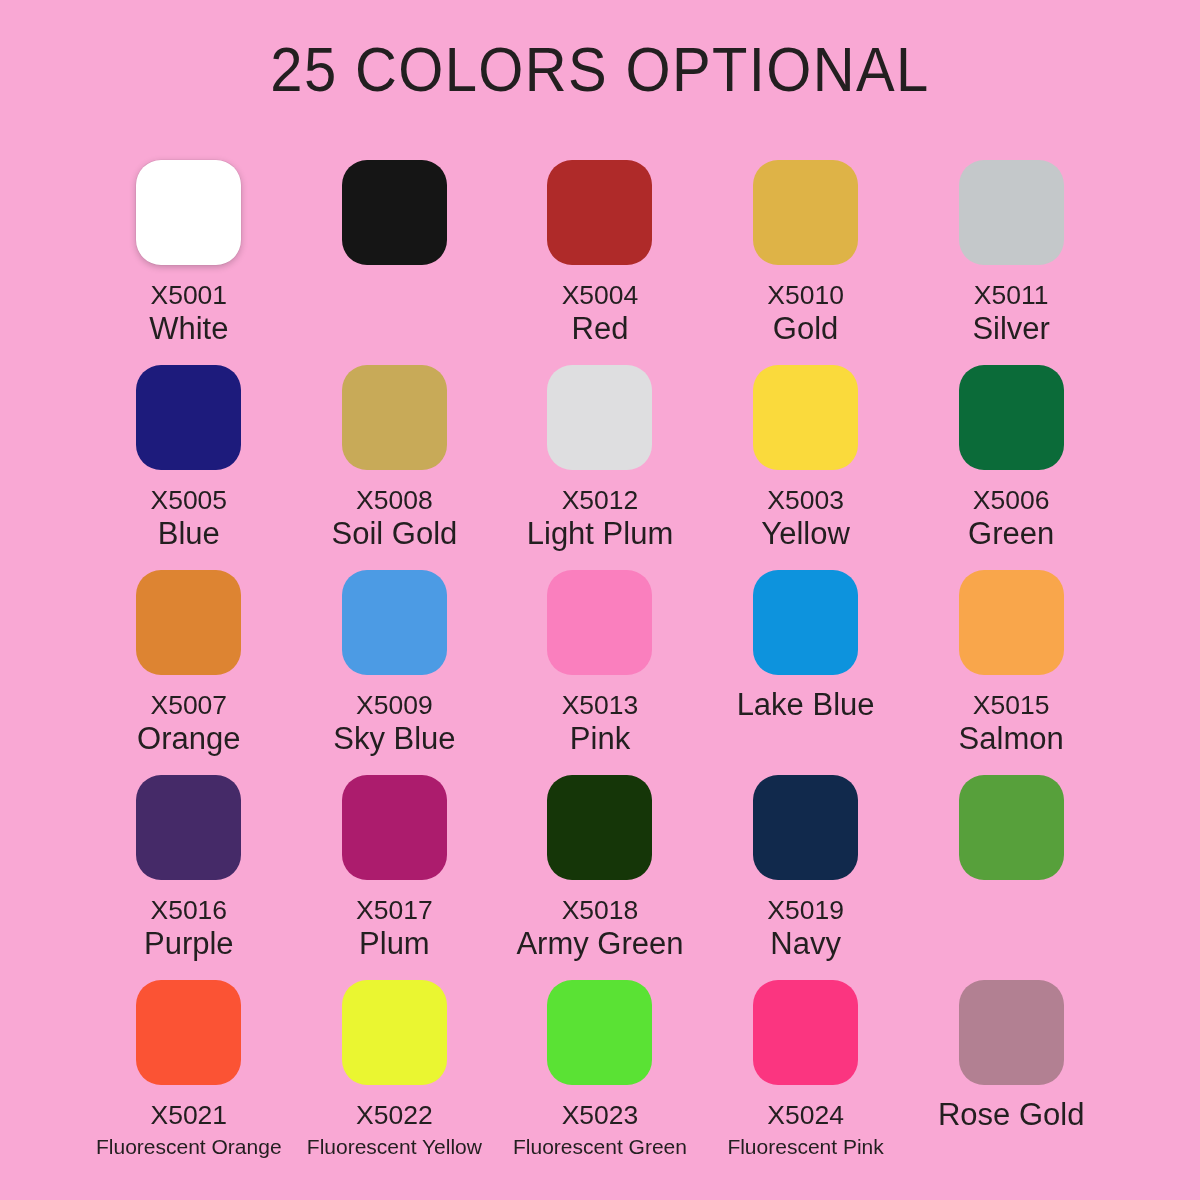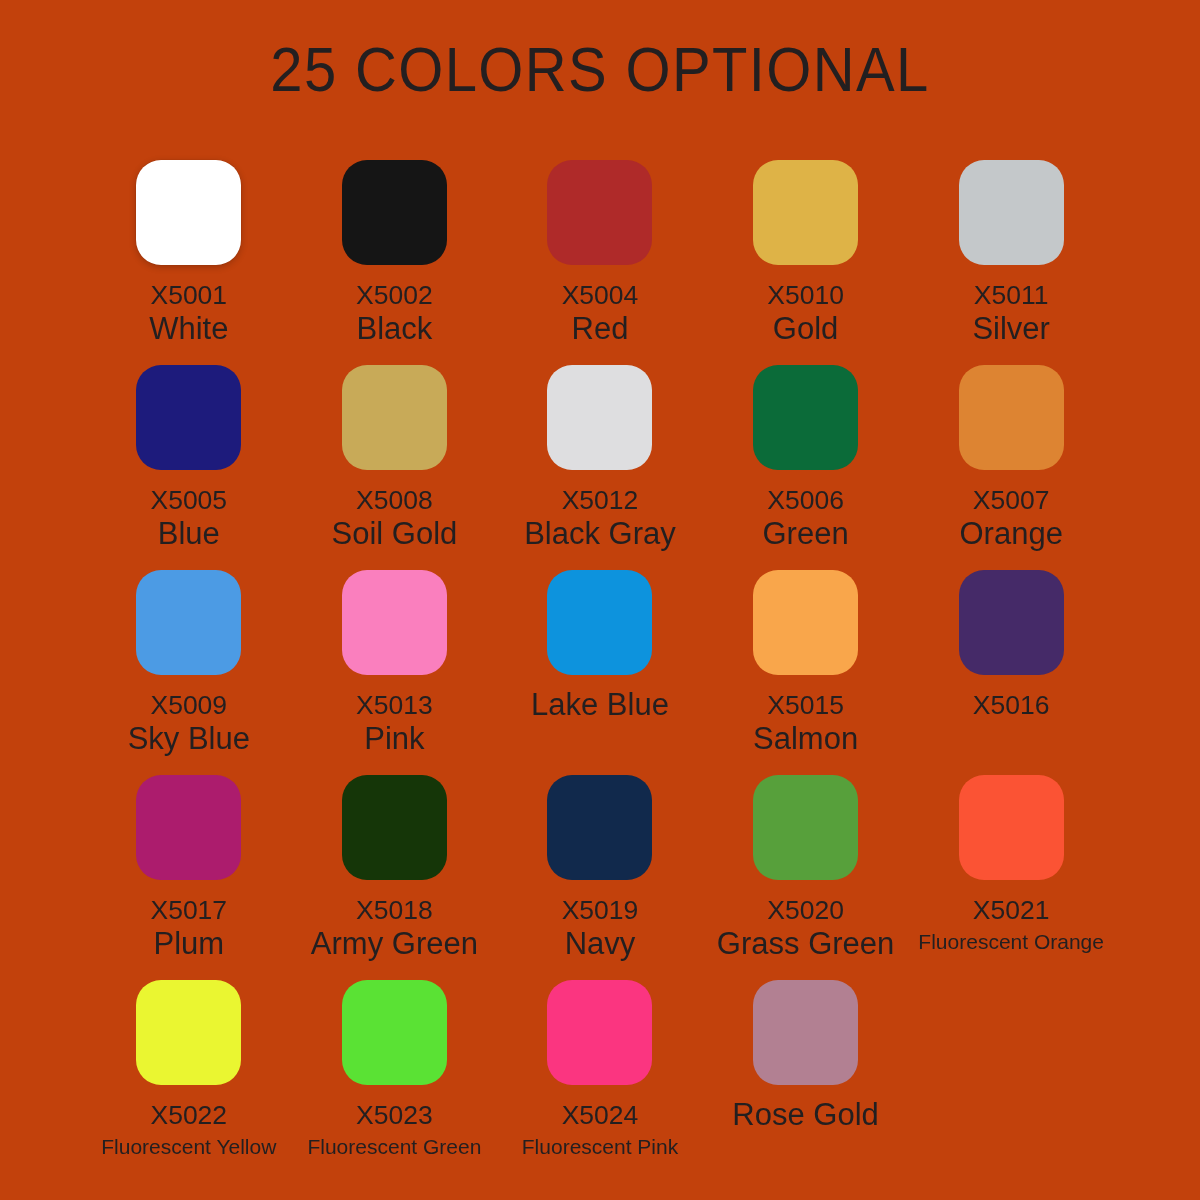--- a/index.html
+++ b/index.html
@@ -13,21 +13,21 @@
   body {
     font-family: "Liberation Sans", sans-serif;
     color: #1a1a1a;
     overflow: hidden;
   }
 
   .page {
     position: relative;
     width: 1200px;
     height: 1200px;
-    background: #c2410c;
+    background: #f9a8d4;
   }
 
   
   .title {
     position: absolute;
     top: 36px;
     left: 0;
     width: 1200px;
     text-align: center;
     font-size: 63px;
@@ -102,24 +102,20 @@
   <div class="swatch-grid">
       <div class="swatch-cell">
         <div class="chip has-shadow" style="background: rgb(255, 255, 255);"></div>
         <div class="chip-labels">
           <div class="chip-code">X5001</div>
           <div class="chip-name">White</div>
         </div>
       </div>
       <div class="swatch-cell">
         <div class="chip" style="background: rgb(21, 21, 21);"></div>
-        <div class="chip-labels">
-          <div class="chip-code">X5002</div>
-          <div class="chip-name">Black</div>
-        </div>
       </div>
       <div class="swatch-cell">
         <div class="chip" style="background: rgb(175, 42, 41);"></div>
         <div class="chip-labels">
           <div class="chip-code">X5004</div>
           <div class="chip-name">Red</div>
         </div>
       </div>
       <div class="swatch-cell">
         <div class="chip" style="background: rgb(222, 179, 71);"></div>
@@ -146,21 +142,28 @@
         <div class="chip" style="background: rgb(200, 170, 88);"></div>
         <div class="chip-labels">
           <div class="chip-code">X5008</div>
           <div class="chip-name">Soil Gold</div>
         </div>
       </div>
       <div class="swatch-cell">
         <div class="chip" style="background: rgb(222, 222, 224);"></div>
         <div class="chip-labels">
           <div class="chip-code">X5012</div>
-          <div class="chip-name">Black Gray</div>
+          <div class="chip-name">Light Plum</div>
+        </div>
+      </div>
+      <div class="swatch-cell">
+        <div class="chip" style="background: rgb(250, 218, 60);"></div>
+        <div class="chip-labels">
+          <div class="chip-code">X5003</div>
+          <div class="chip-name">Yellow</div>
         </div>
       </div>
       <div class="swatch-cell">
         <div class="chip" style="background: rgb(11, 107, 57);"></div>
         <div class="chip-labels">
           <div class="chip-code">X5006</div>
           <div class="chip-name">Green</div>
         </div>
       </div>
       <div class="swatch-cell">
@@ -194,20 +197,21 @@
         <div class="chip" style="background: rgb(249, 166, 75);"></div>
         <div class="chip-labels">
           <div class="chip-code">X5015</div>
           <div class="chip-name">Salmon</div>
         </div>
       </div>
       <div class="swatch-cell">
         <div class="chip" style="background: rgb(69, 42, 104);"></div>
         <div class="chip-labels">
           <div class="chip-code">X5016</div>
+          <div class="chip-name">Purple</div>
         </div>
       </div>
       <div class="swatch-cell">
         <div class="chip" style="background: rgb(172, 28, 109);"></div>
         <div class="chip-labels">
           <div class="chip-code">X5017</div>
           <div class="chip-name">Plum</div>
         </div>
       </div>
       <div class="swatch-cell">
@@ -219,24 +223,20 @@
       </div>
       <div class="swatch-cell">
         <div class="chip" style="background: rgb(17, 41, 76);"></div>
         <div class="chip-labels">
           <div class="chip-code">X5019</div>
           <div class="chip-name">Navy</div>
         </div>
       </div>
       <div class="swatch-cell">
         <div class="chip" style="background: rgb(87, 160, 59);"></div>
-        <div class="chip-labels">
-          <div class="chip-code">X5020</div>
-          <div class="chip-name">Grass Green</div>
-        </div>
       </div>
       <div class="swatch-cell">
         <div class="chip" style="background: rgb(251, 83, 52);"></div>
         <div class="chip-labels">
           <div class="chip-code">X5021</div>
           <div class="chip-name small">Fluorescent Orange</div>
         </div>
       </div>
       <div class="swatch-cell">
         <div class="chip" style="background: rgb(234, 246, 49);"></div>

